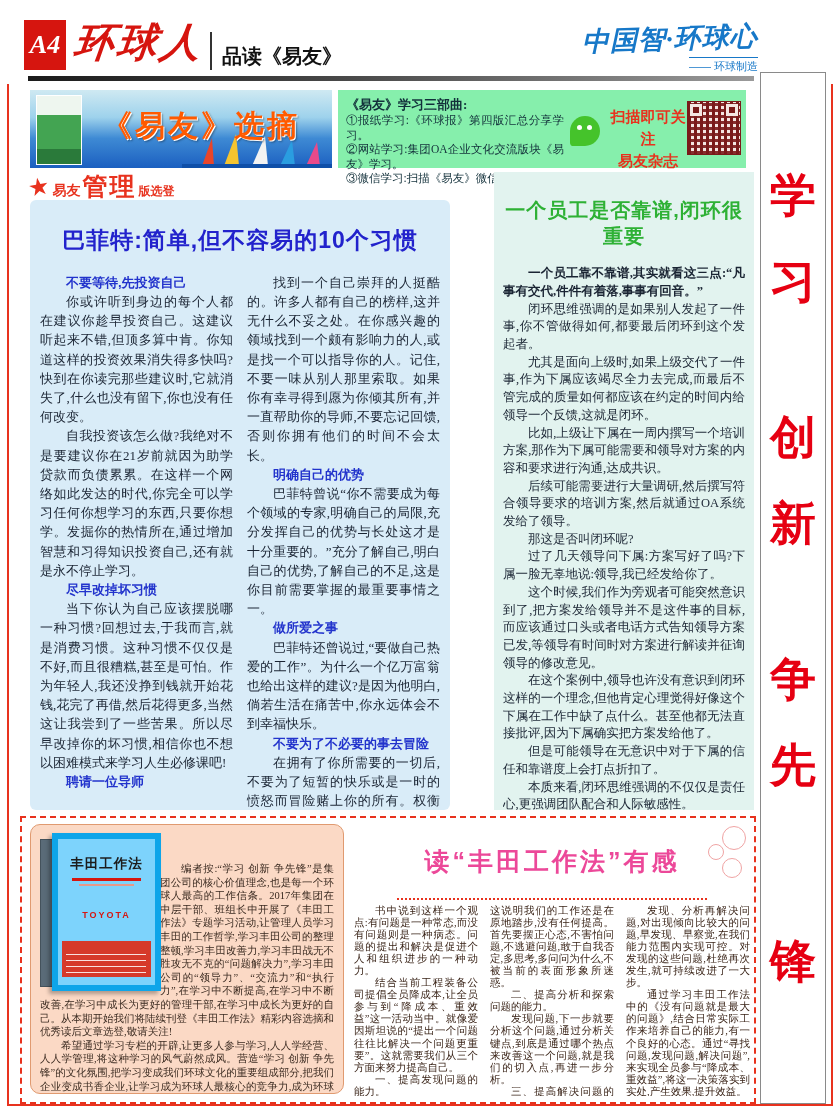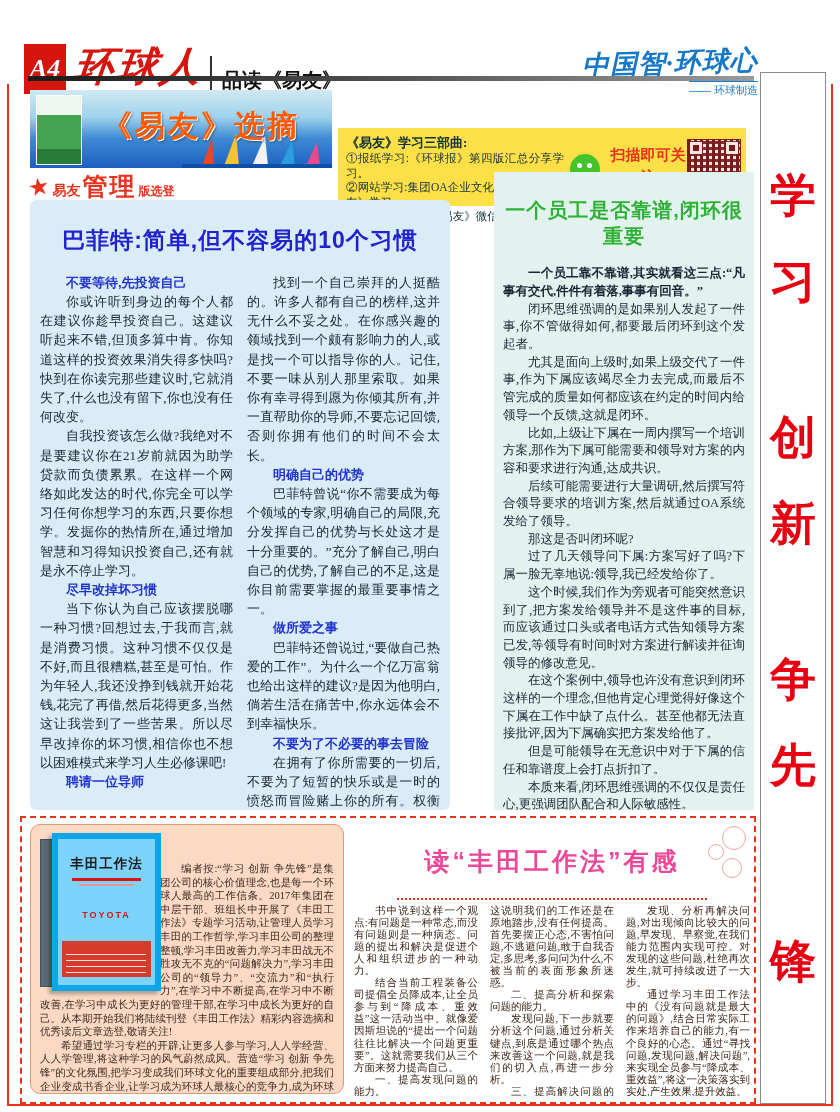--- a/index.html
+++ b/index.html
@@ -4,21 +4,21 @@
 <style>
   html,body{margin:0;padding:0;background:#fff;}
   body{width:840px;height:1112px;position:relative;overflow:hidden;
        font-family:"Liberation Sans",sans-serif;color:#1a2433;}
 
   
   .page-frame{position:absolute;left:7px;right:7px;top:84px;bottom:6px;
     border-left:2px solid #e8321e;border-right:2px solid #e8321e;border-bottom:2px solid #e8321e;}
 
   
-  .header{position:absolute;left:24px;top:14px;width:740px;height:64px;margin-top:24px;}
+  .header{position:absolute;left:24px;top:14px;width:740px;height:64px;}
   .a4-logo{position:absolute;left:0;top:6px;width:42px;height:50px;background:#d6150f;
     color:#fff;display:flex;align-items:center;justify-content:center;
     font:italic 900 26px "Liberation Serif",serif;}
   .masthead{position:absolute;left:50px;top:-2px;color:#d6150f;
     font:italic 900 40px/62px "Liberation Serif",serif;letter-spacing:3px;transform:skewX(-6deg);}
   .divider-v{position:absolute;left:186px;top:18px;width:2px;height:38px;background:#333;}
   .hdr-section{position:absolute;left:198px;top:28px;font:700 20px/28px "Liberation Serif",serif;color:#111;}
   .brand{position:absolute;right:6px;top:10px;text-align:right;color:#1778c8;}
   .brand-slogan{font:italic 900 27px/30px "Liberation Serif",serif;transform:rotate(-2deg);letter-spacing:1px;}
   .brand-sub{font-size:11px;margin-top:3px;border-top:1px solid #1778c8;display:inline-block;padding-top:1px;}
@@ -27,22 +27,22 @@
 
   
   .banner-left{position:absolute;left:30px;top:90px;width:302px;height:78px;overflow:hidden;
     background:linear-gradient(180deg,#cfe9f2 0%,#9ed2ec 35%,#3e8ad4 62%,#1b5fc0 100%);}
   .mag-cover{position:absolute;left:6px;top:5px;width:44px;height:68px;border:1px solid #fff;
     background:linear-gradient(180deg,#eef6ef 0 28%,#43a452 28% 78%,#2a7a3a 78% 100%);}
   .banner-title{position:absolute;left:72px;top:16px;font:900 30px "Liberation Serif",serif;
     color:#ff5a00;letter-spacing:3px;text-shadow:1px 1px 0 #fff,2px 2px 2px rgba(0,0,0,.35);}
   .sails{position:absolute;right:0;bottom:0;}
 
-  .banner-right{position:absolute;left:338px;top:90px;width:408px;height:78px;background:#fde047;
-    box-sizing:border-box;padding:6px 8px;margin-top:38px;}
+  .banner-right{position:absolute;left:338px;top:90px;width:408px;height:78px;background:#86efac;
+    box-sizing:border-box;padding:6px 8px;}
   .intro-title{font:700 13px/17px "Liberation Serif",serif;color:#12303a;}
   .intro-item{width:218px;font:11.5px/14.6px "Liberation Serif",serif;color:#12303a;text-align:justify;}
   .wx-icon{position:absolute;left:232px;top:26px;width:30px;height:30px;border-radius:50% 50% 50% 12%;
     background:#45c32b;}
   .wx-icon::before,.wx-icon::after{content:"";position:absolute;top:9px;width:5px;height:5px;border-radius:50%;background:#fff;}
   .wx-icon::before{left:7px;} .wx-icon::after{left:17px;}
   .wx-text{position:absolute;left:266px;top:16px;width:88px;color:#e8321e;
     font:900 15px/22px "Liberation Serif",serif;text-align:center;}
   .qr{position:absolute;right:6px;top:12px;width:52px;height:52px;background:
     repeating-linear-gradient(0deg,rgba(122,26,26,.9) 0 3px,transparent 3px 6px),

